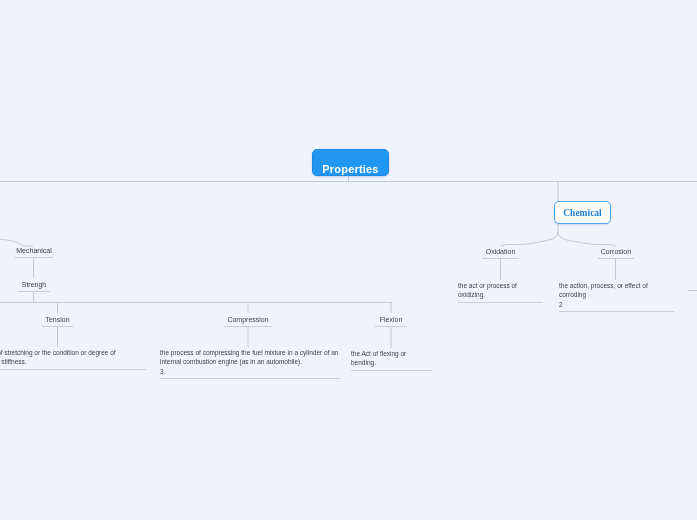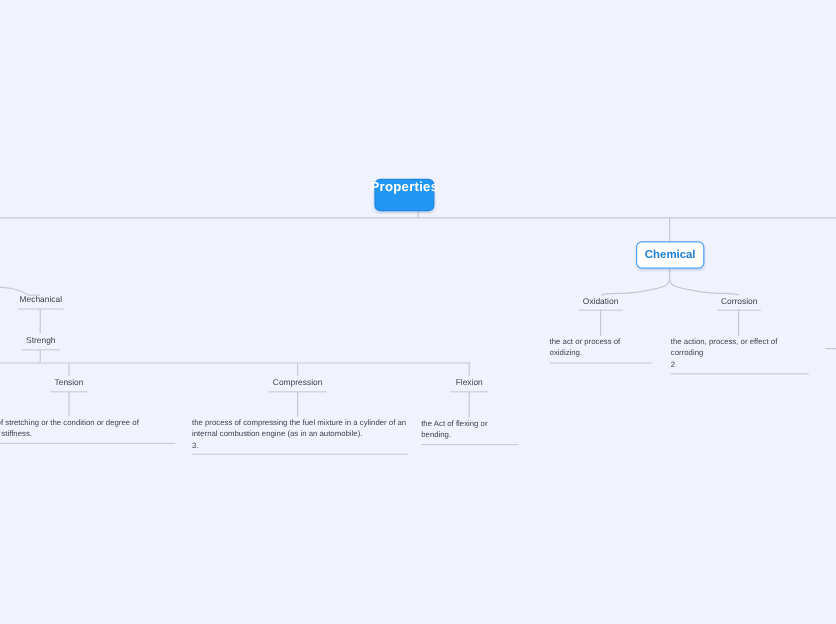--- a/index.html
+++ b/index.html
@@ -30,28 +30,28 @@
     width: 697px;
     height: 520px;
     pointer-events: none;
   }
 
   
   .node-root {
     position: absolute;
     left: 312px;
     top: 149px;
-    width: 50px;
+    width: 77px;
     height: 27px;
     background: #2196f3;
     border: 1px solid #1a8ae5;
     border-radius: 5px;
     box-shadow: 0 1px 2px rgba(60,90,150,0.25);
     display: flex;
-    align-items: flex-start;
+    align-items: flex-end;
     justify-content: center;
     box-sizing: border-box;
   }
   .node-root .label {
     color: #ffffff;
     font-size: 11px;
     font-weight: bold;
     letter-spacing: 0.2px;
     white-space: nowrap;
   }
@@ -68,24 +68,25 @@
     justify-content: center;
     box-sizing: border-box;
   }
   .node-boxed .label {
     color: #1f7fd4;
     font-size: 9.5px;
     font-weight: bold;
     white-space: nowrap;
   }
   #node-chemical {
-    left: 530px;
+    left: 554px;
     top: 201px;
     width: 57px;
     height: 23px;
+    font-family: Liberation Serif, serif;
   }
 
   
   .node-text {
     position: absolute;
     font-size: 7px;
     color: #3b3f४7;
     color: #3d424d;
     line-height: 1.35;
     white-space: nowrap;

